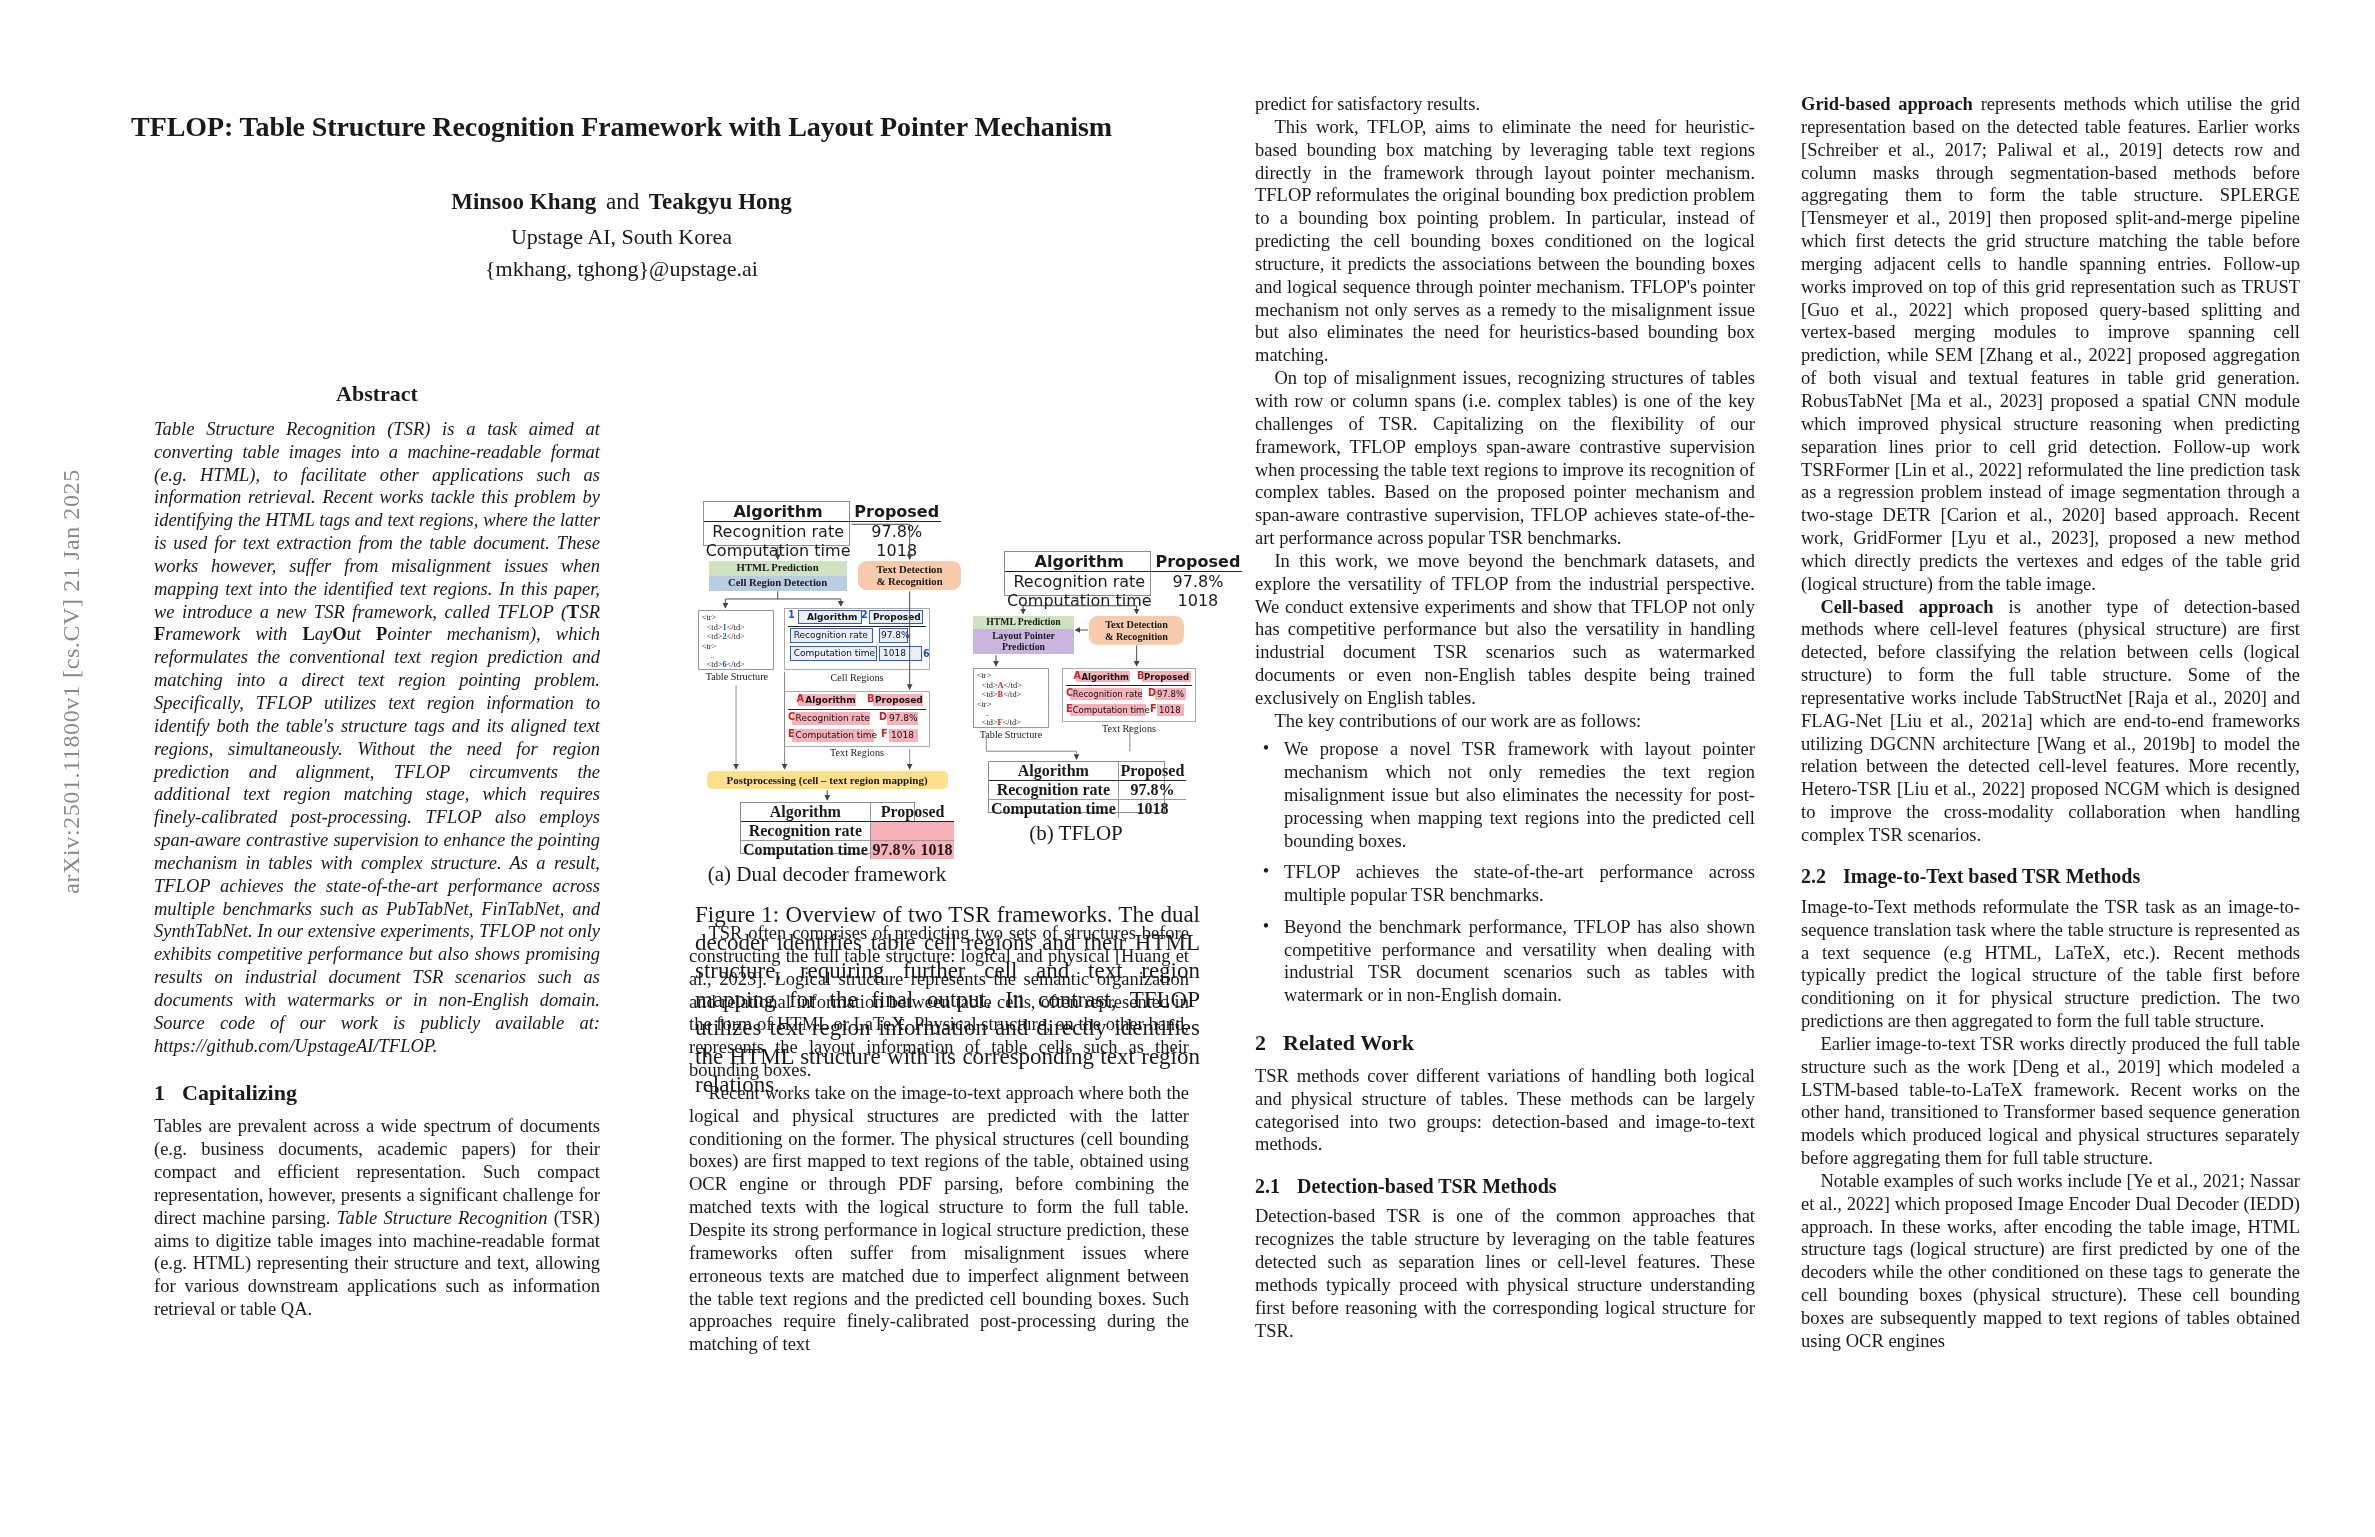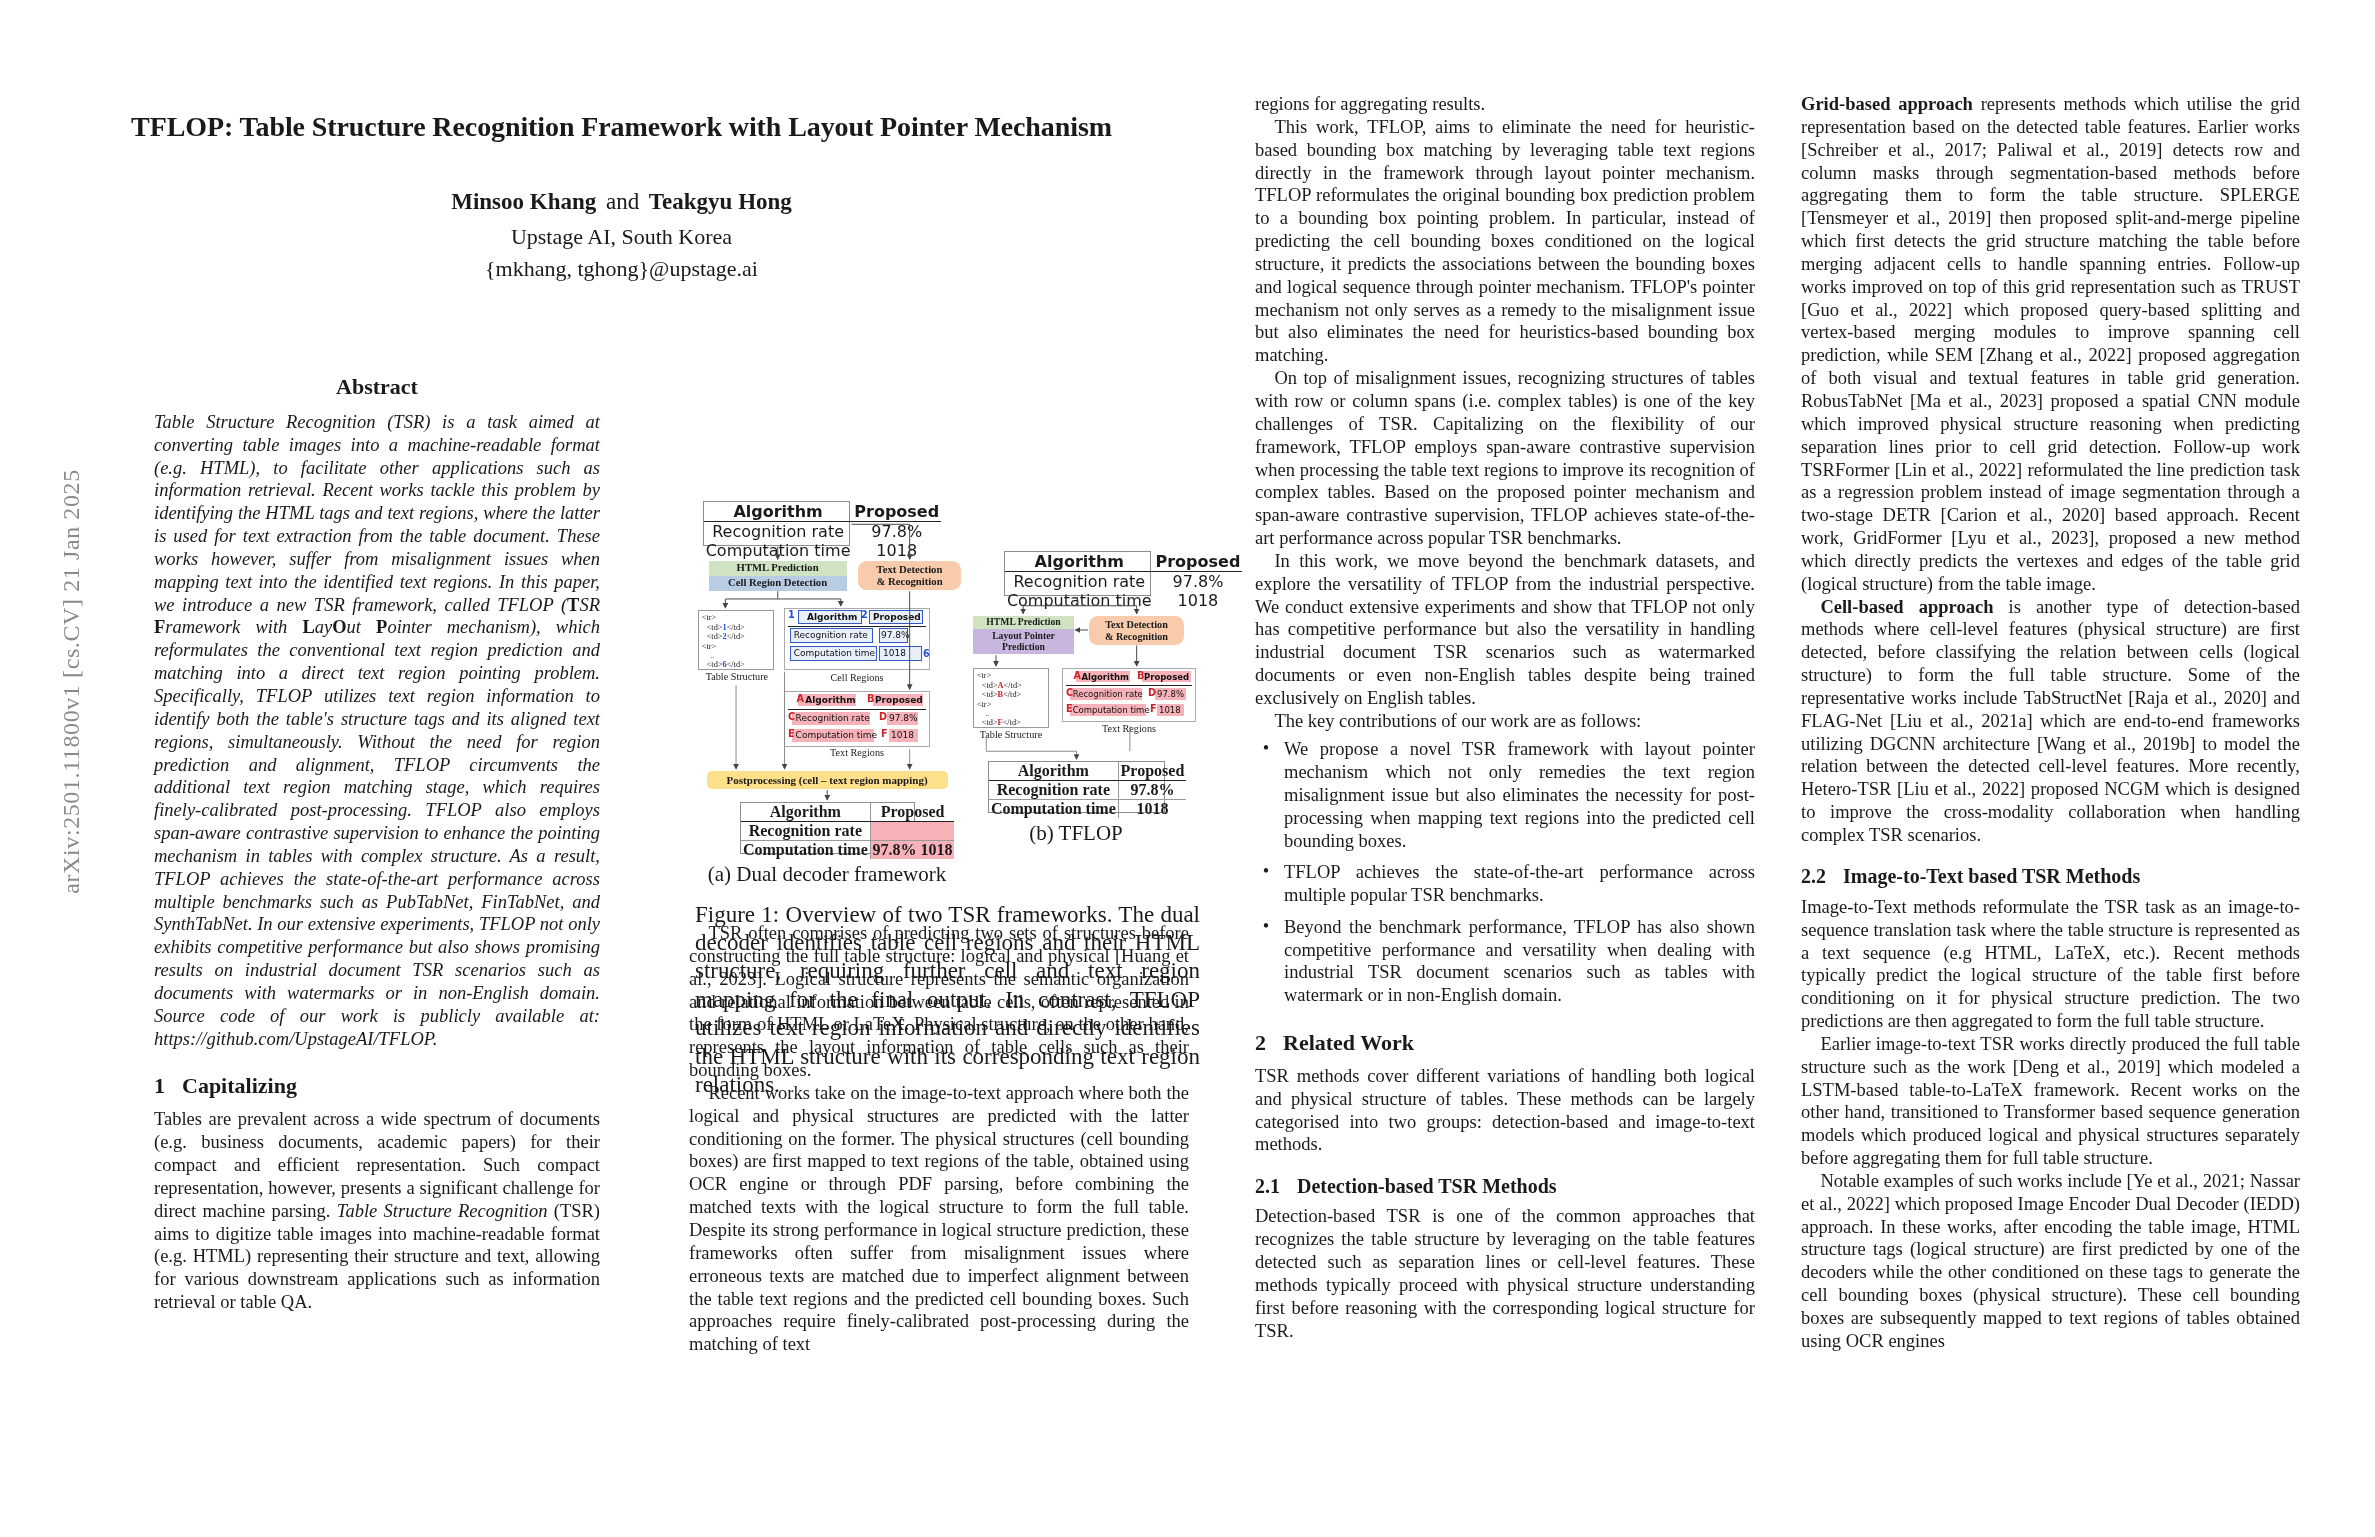--- a/index.html
+++ b/index.html
@@ -75,21 +75,21 @@
   .col {
     position: absolute;
     top: 0;
     width: 490px;
     font-size: 18.5px;
     line-height: 1.235;
     text-align: justify;
     text-justify: inter-word;
     hyphens: manual;
   }
-  #col1 { left: 49px; top: 280px; width: 446px; }
+  #col1 { left: 49px; top: 287px; width: 446px; }
   #col2 { left: 584px; top: 264px; width: 500px; }
   #col3 { left: 1150px; top: 0px; width: 500px; }
   #col4 { left: 1696px; top: 0px; width: 499px; }
 
   .abstract-head {
     text-align: center;
     font-size: 22px;
     font-weight: bold;
     margin: 0 0 10.7px 0;
   }
@@ -531,21 +531,21 @@
     <div class="fig-caption">Figure 1: Overview of two TSR frameworks. The dual decoder identifies table cell regions and their HTML structure, requiring further cell and text region mapping for the final output. In contrast, TFLOP utilizes text region information and directly identifies the HTML structure with its corresponding text region relations.</div>
   </div>
 
   <div class="col" id="col2">
     <div style="height:565px;"></div>
     <p class="para">TSR often comprises of predicting two sets of structures before constructing the full table structure: logical and physical [Huang et al., 2023]. Logical structure represents the semantic organization and relational information between table cells, often represented in the form of HTML or LaTeX. Physical structure, on the other hand, represents the layout information of table cells such as their bounding boxes.</p>
     <p class="para">Recent works take on the image-to-text approach where both the logical and physical structures are predicted with the latter conditioning on the former. The physical structures (cell bounding boxes) are first mapped to text regions of the table, obtained using OCR engine or through PDF parsing, before combining the matched texts with the logical structure to form the full table. Despite its strong performance in logical structure prediction, these frameworks often suffer from misalignment issues where erroneous texts are matched due to imperfect alignment between the table text regions and the predicted cell bounding boxes. Such approaches require finely-calibrated post-processing during the matching of text</p>
   </div>
 
   <div class="col" id="col3">
-    <p class="para noindent">regions for aggregating results.</p>
+    <p class="para noindent">predict for satisfactory results.</p>
     <p class="para">This work, TFLOP, aims to eliminate the need for heuristic-based bounding box matching by leveraging table text regions directly in the framework through layout pointer mechanism. TFLOP reformulates the original bounding box prediction problem to a bounding box pointing problem. In particular, instead of predicting the cell bounding boxes conditioned on the logical structure, it predicts the associations between the bounding boxes and logical sequence through pointer mechanism. TFLOP's pointer mechanism not only serves as a remedy to the misalignment issue but also eliminates the need for heuristics-based bounding box matching.</p>
     <p class="para">On top of misalignment issues, recognizing structures of tables with row or column spans (i.e. complex tables) is one of the key challenges of TSR. Capitalizing on the flexibility of our framework, TFLOP employs span-aware contrastive supervision when processing the table text regions to improve its recognition of complex tables. Based on the proposed pointer mechanism and span-aware contrastive supervision, TFLOP achieves state-of-the-art performance across popular TSR benchmarks.</p>
     <p class="para">In this work, we move beyond the benchmark datasets, and explore the versatility of TFLOP from the industrial perspective. We conduct extensive experiments and show that TFLOP not only has competitive performance but also the versatility in handling industrial document TSR scenarios such as watermarked documents or even non-English tables despite being trained exclusively on English tables.</p>
     <p class="para">The key contributions of our work are as follows:</p>
 
     <ul class="bullets">
       <li>We propose a novel TSR framework with layout pointer mechanism which not only remedies the text region misalignment issue but also eliminates the necessity for post-processing when mapping text regions into the predicted cell bounding boxes.</li>
       <li>TFLOP achieves the state-of-the-art performance across multiple popular TSR benchmarks.</li>
       <li>Beyond the benchmark performance, TFLOP has also shown competitive performance and versatility when dealing with industrial TSR document scenarios such as tables with watermark or in non-English domain.</li>
     </ul>

